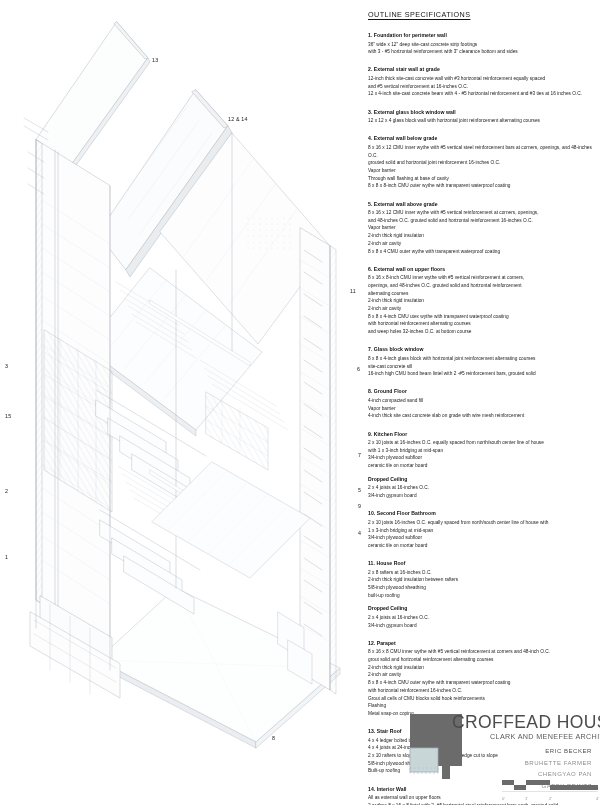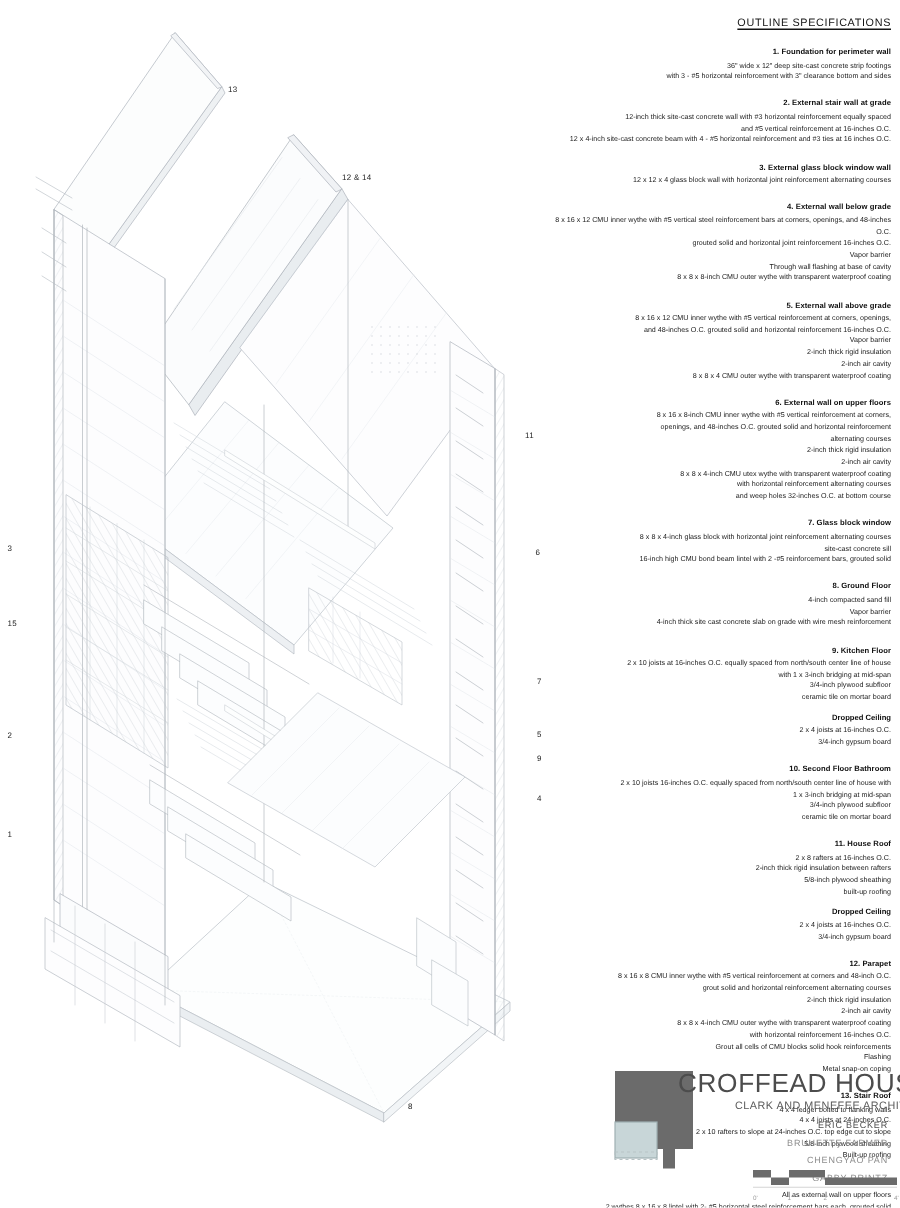--- a/index.html
+++ b/index.html
@@ -19,21 +19,20 @@
 
   
   #spec-column {
     position: absolute;
     left: 368px;
     top: 0;
     width: 232px;
     height: 700px;
     box-sizing: border-box;
     padding: 10px 6px 0 0;
-    text-align: right;
   }
   #spec-title {
     font-size: 7.2px;
     letter-spacing: 0.45px;
     font-weight: 400;
     color: #141414;
     text-decoration: underline;
     text-underline-offset: 2px;
     margin: 0 0 13px 0;
   }

